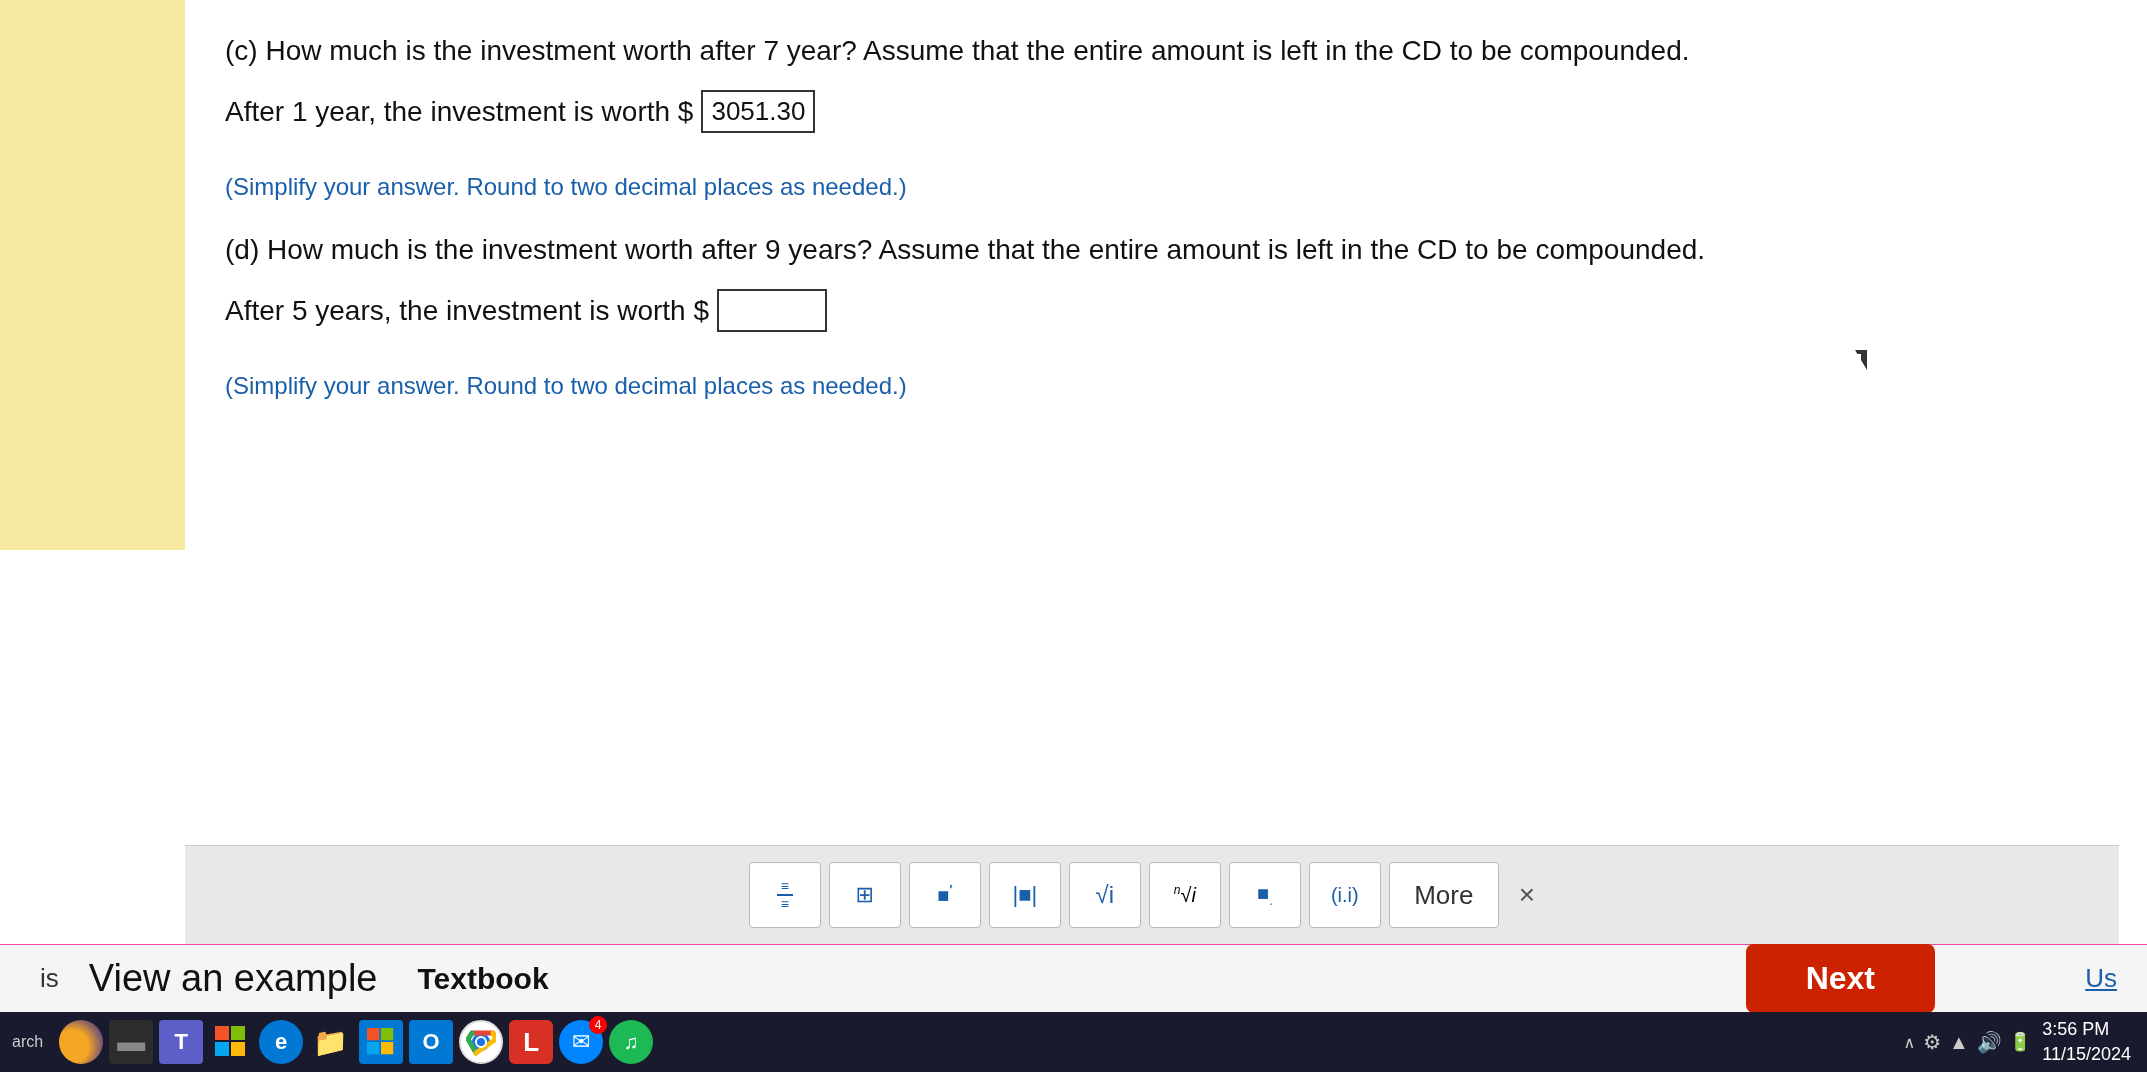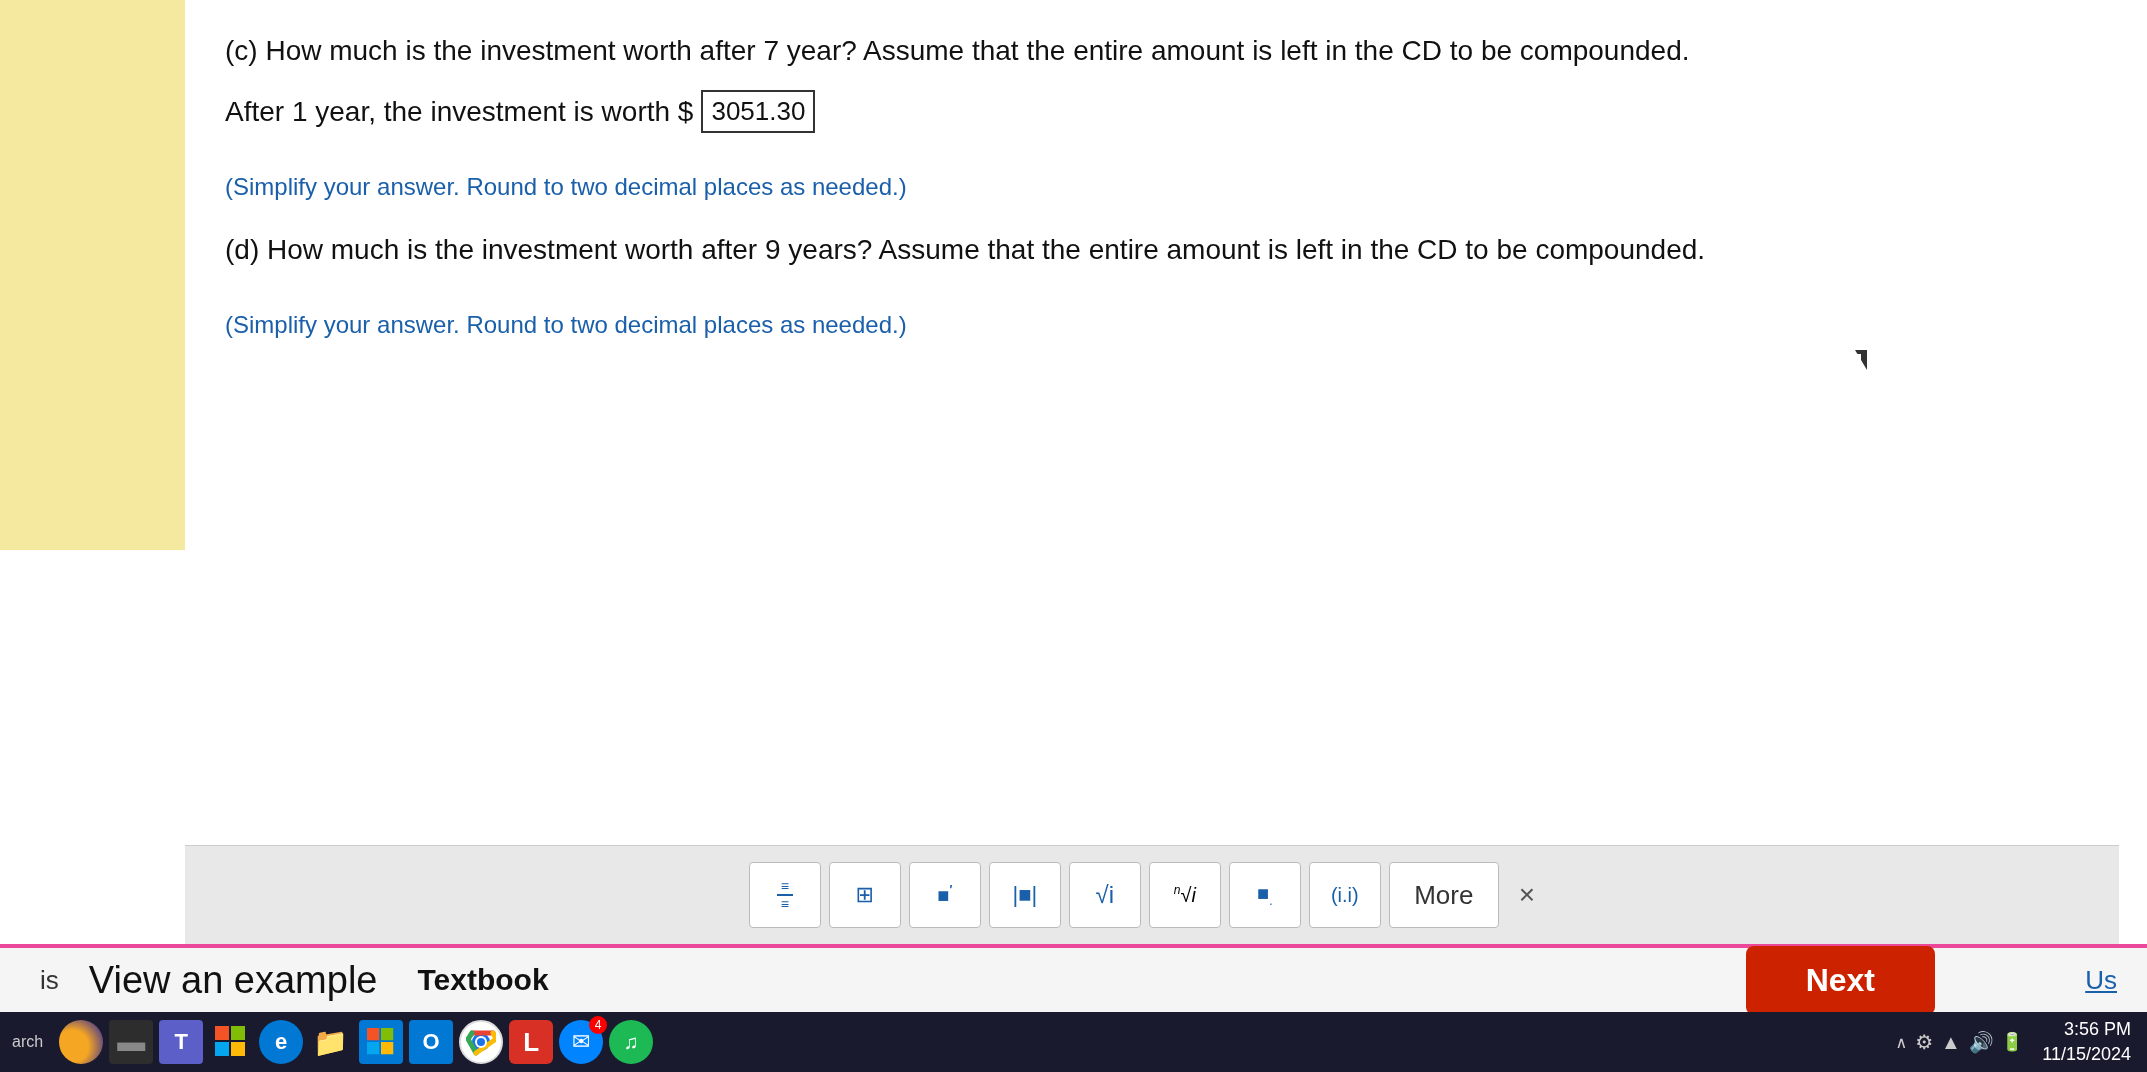--- a/index.html
+++ b/index.html
@@ -165,21 +165,21 @@
     .bottom-bar {
       position: absolute;
       bottom: 60px;
       left: 0;
       right: 0;
       height: 68px;
       background: #f5f5f5;
       display: flex;
       align-items: center;
       padding: 0 40px;
-      border-top: 4px solid #ec4899;
+      border-top: 1px solid #ec4899;
     }
 
     .is-label {
       font-size: 26px;
       color: #333;
       margin-right: 30px;
     }
 
     .view-example-link {
       font-size: 38px;
@@ -261,23 +261,22 @@
       position: absolute;
       right: 16px;
       display: flex;
       align-items: center;
       gap: 10px;
     }
 
     .taskbar-time {
       color: #fff;
       font-size: 18px;
-      text-align: right;
+      text-align: left;
       line-height: 1.4;
-      margin-left: 8px;
     }
 
     .taskbar-sys-icons {
       display: flex;
       align-items: center;
       gap: 8px;
       color: #ccc;
       font-size: 18px;
     }
 
@@ -340,20 +339,24 @@
     <div class="question-text">(c) How much is the investment worth after 7 year? Assume that the entire amount is left in the CD to be compounded.</div>
     <div class="answer-line">
       <span>After 1 year, the investment is worth $</span>
       <span class="answer-input">3051.30</span>
     </div>
     <div class="hint-text">(Simplify your answer. Round to two decimal places as needed.)</div>
   </div>
 
   <div class="question-block">
     <div class="question-text">(d) How much is the investment worth after 9 years? Assume that the entire amount is left in the CD to be compounded.</div>
+    <div class="answer-line">
+      <span>After 5 years, the investment is worth $</span>
+      <span class="answer-input">&nbsp;&nbsp;&nbsp;&nbsp;&nbsp;</span>
+    </div>
     <div class="hint-text">(Simplify your answer. Round to two decimal places as needed.)</div>
   </div>
 
 </div>
 
 <div class="cursor"></div>
 
 <div class="math-toolbar">
 
   <button class="math-btn" title="Fraction">

